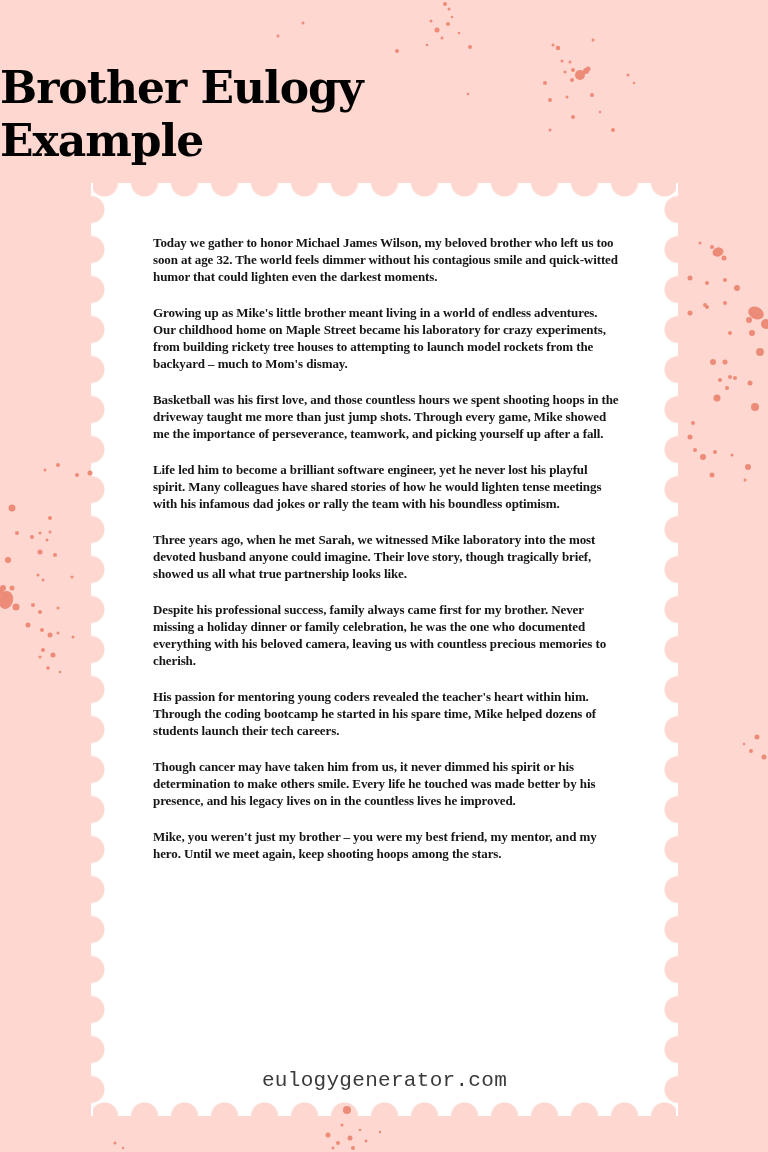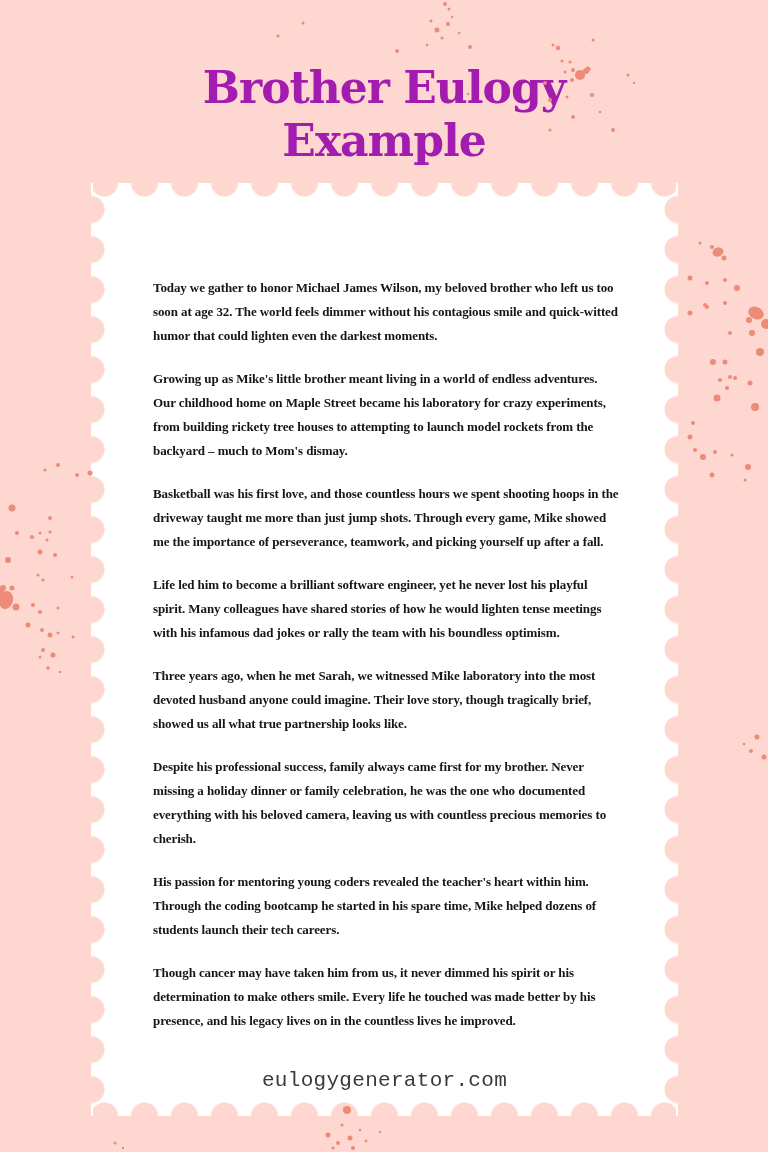--- a/index.html
+++ b/index.html
@@ -6,27 +6,26 @@
   body {
     width: 768px; height: 1152px;
     background: #fdd7d0;
     position: relative;
     overflow: hidden;
     font-family: "Liberation Serif", serif;
   }
   .page-title {
     position: absolute;
     top: 32px; left: 0; width: 100%;
-    text-align: center;
     font-family: "DejaVu Serif", "Liberation Serif", serif;
     font-weight: 700;
     font-size: 44px;
     line-height: 53px;
     letter-spacing: -1px;
-    color: #a21caf;
+    color: #000000;
     z-index: 2;
   }
   .page-title span { display: block; }
   .stamp-card {
     position: absolute;
     left: 91px; top: 183px;
     width: 587px; height: 933px;
     background: #ffffff;
     z-index: 1;
   }
@@ -49,23 +48,22 @@
   }
   .scallop.left  { left: -14px; }
   .scallop.right { right: -14px; }
   .eulogy-text {
     position: absolute;
     left: 62px; right: 58px; top: 51px;
     color: #161616;
     font-family: "Liberation Serif", "DejaVu Serif", serif;
     font-weight: 700;
     font-size: 13px;
-    line-height: 24px;
+    line-height: 17px;
     letter-spacing: -0.1px;
-    margin-top: 42px;
   }
   .eulogy-text p { margin: 0 0 19px 0; }
   .website-url {
     position: absolute;
     left: 0; right: 0; bottom: 24px;
     text-align: center;
     font-family: Liberation Mono, monospace;
     font-size: 21px;
     letter-spacing: 0.3px;
     color: #3a3a3a;
@@ -93,20 +91,21 @@
 
   <div class="eulogy-text">
     <p>Today we gather to honor Michael James Wilson, my beloved brother who left us too soon at age 32. The world feels dimmer without his contagious smile and quick-witted humor that could lighten even the darkest moments.</p>
     <p>Growing up as Mike's little brother meant living in a world of endless adventures. Our childhood home on Maple Street became his laboratory for crazy experiments, from building rickety tree houses to attempting to launch model rockets from the backyard – much to Mom's dismay.</p>
     <p>Basketball was his first love, and those countless hours we spent shooting hoops in the driveway taught me more than just jump shots. Through every game, Mike showed me the importance of perseverance, teamwork, and picking yourself up after a fall.</p>
     <p>Life led him to become a brilliant software engineer, yet he never lost his playful spirit. Many colleagues have shared stories of how he would lighten tense meetings with his infamous dad jokes or rally the team with his boundless optimism.</p>
     <p>Three years ago, when he met Sarah, we witnessed Mike laboratory into the most devoted husband anyone could imagine. Their love story, though tragically brief, showed us all what true partnership looks like.</p>
     <p>Despite his professional success, family always came first for my brother. Never missing a holiday dinner or family celebration, he was the one who documented everything with his beloved camera, leaving us with countless precious memories to cherish.</p>
     <p>His passion for mentoring young coders revealed the teacher's heart within him. Through the coding bootcamp he started in his spare time, Mike helped dozens of students launch their tech careers.</p>
     <p>Though cancer may have taken him from us, it never dimmed his spirit or his determination to make others smile. Every life he touched was made better by his presence, and his legacy lives on in the countless lives he improved.</p>
+    <p>Mike, you weren't just my brother – you were my best friend, my mentor, and my hero. Until we meet again, keep shooting hoops among the stars.</p>
   </div>
 
   <div class="website-url">eulogygenerator.com</div>
 </div>
 
 <svg class="splatter-overlay" width="768" height="1152" viewBox="0 0 768 1152">
   <g fill="#ec8b77">
 
     <circle cx="303" cy="23" r="1.5"></circle>
       <circle cx="278" cy="36" r="1.5"></circle>

